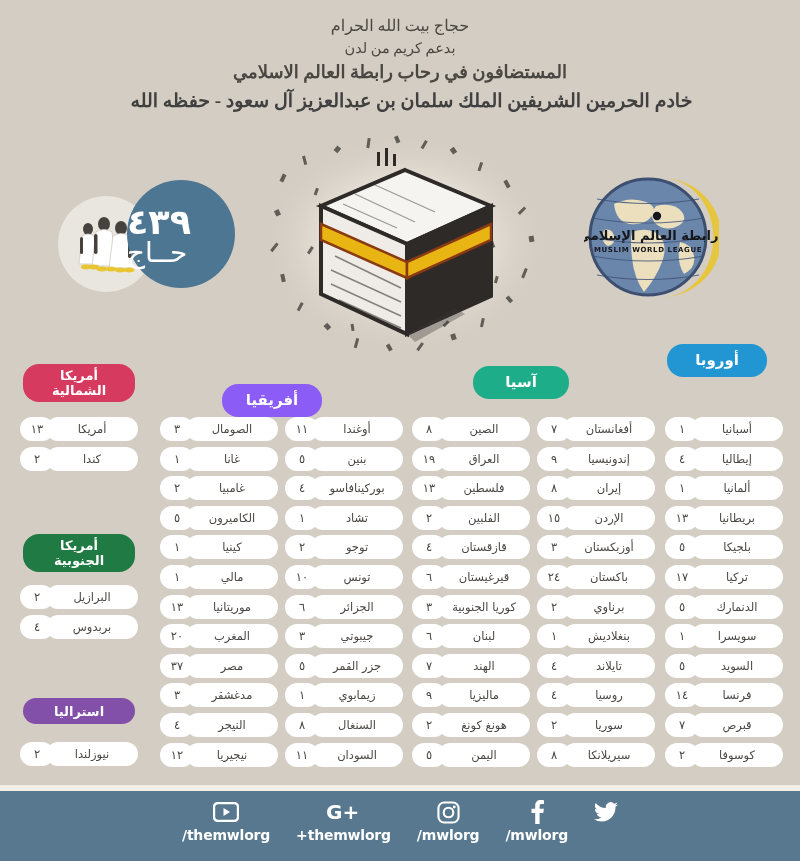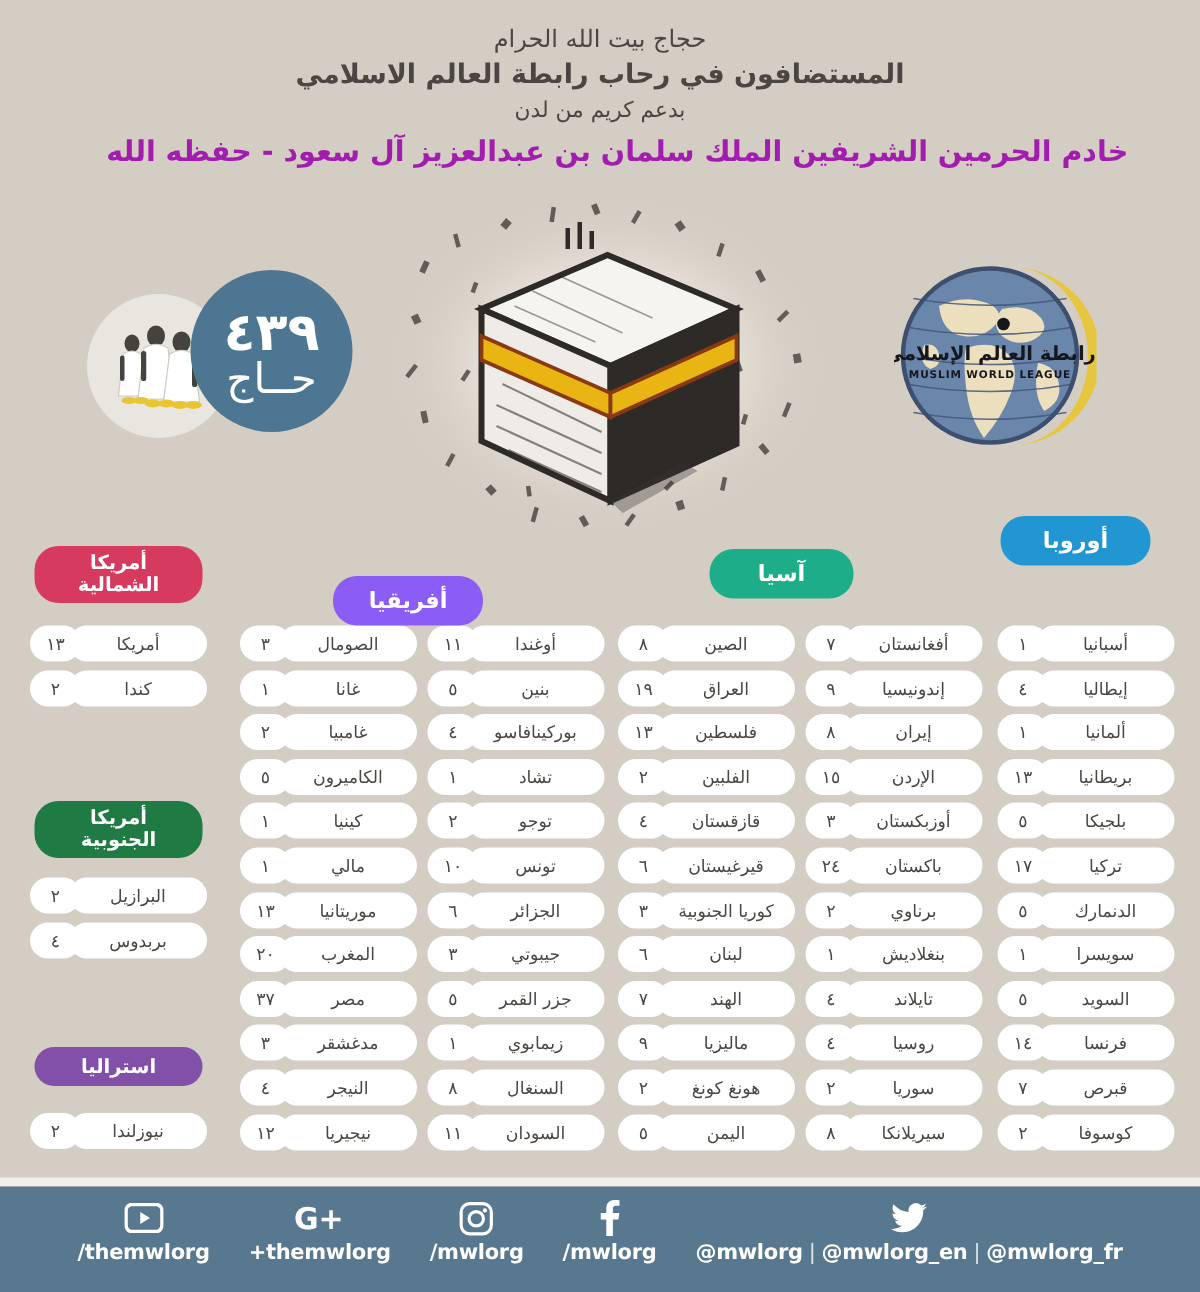--- a/index.html
+++ b/index.html
@@ -30,25 +30,26 @@
     text-align: center;
     padding-top: 14px;
     z-index: 6;
   }
   .hline {
     color: #4a4743;
     font-size: 16px;
     line-height: 23px;
     letter-spacing: 0px;
     direction: rtl;
+    font-family: Liberation Serif, serif;
   }
   .hline.l2 { font-size: 18px; font-weight: bold; line-height: 26px; }
   .hline.l3 { font-size: 14.5px; line-height: 22px; }
   .hline.gold {
-    color: #a21caf;
+    color: #404040;
     font-size: 19px;
     font-weight: bold;
     line-height: 30px;
     margin-top: 1px;
     padding-left: 23px;
   }
 
   
   .kaaba-wrap {
     position: absolute;
@@ -68,42 +69,42 @@
   }
   .count-circle {
     position: absolute;
     left: 127px; top: 180px;
     width: 108px; height: 108px;
     border-radius: 50%;
     background: #4d7693;
     z-index: 5;
     display: flex;
     flex-direction: column;
-    align-items: center;
+    align-items: flex-end;
     justify-content: center;
   }
   .count-num {
     color: #ffffff;
     font-size: 35px;
     font-weight: bold;
     line-height: 36px;
     letter-spacing: 1px;
   }
   .count-label {
     color: #ffffff;
     font-size: 28px;
     line-height: 24px;
     letter-spacing: 4px;
     margin-top: 1px;
   }
 
   
   .logo-wrap {
     position: absolute;
-    left: 596px; top: 170px;
+    left: 584px; top: 170px;
     width: 135px; height: 135px;
     z-index: 5;
   }
 
   
   .pill-head {
     position: absolute;
     border-radius: 16px;
     color: #ffffff;
     text-align: center;
@@ -207,22 +208,22 @@
     z-index: 9;
   }
 </style>
 </head>
 <body>
 
 <div id="page">
 
   <div class="header">
     <div class="hline l1">حجاج بيت الله الحرام</div>
+    <div class="hline l3">بدعم كريم من لدن</div>
     <div class="hline l2">المستضافون في رحاب رابطة العالم الاسلامي</div>
-    <div class="hline l3">بدعم كريم من لدن</div>
     <div class="hline gold">خادم الحرمين الشريفين الملك سلمان بن عبدالعزيز آل سعود - حفظه الله</div>
   </div>
 
   <div class="kaaba-wrap">
     <svg viewBox="0 0 300 230" width="300" height="230">
       <defs>
         <radialGradient id="spray" cx="50%" cy="50%" r="50%">
           <stop offset="0%" stop-color="#f4f1ec" stop-opacity="0.95"></stop>
           <stop offset="60%" stop-color="#ebe6de" stop-opacity="0.6"></stop>
           <stop offset="100%" stop-color="#d4cdc3" stop-opacity="0"></stop>
@@ -679,21 +680,20 @@
 
   <div class="footer-top-line"></div>
   <div class="footer">
     <div class="footer-inner" id="footer-inner">
         <div class="social">
           <div class="sicon">
             <svg width="24" height="20" viewBox="0 0 24 20">
               <path fill="#fff" d="M24 2.4a9.6 9.6 0 0 1-2.8.8A4.9 4.9 0 0 0 23.3.5a9.8 9.8 0 0 1-3.1 1.2A4.9 4.9 0 0 0 11.8 6 13.9 13.9 0 0 1 1.7.9a4.9 4.9 0 0 0 1.5 6.5A4.8 4.8 0 0 1 1 6.8v.1a4.9 4.9 0 0 0 3.9 4.8 4.9 4.9 0 0 1-2.2.1 4.9 4.9 0 0 0 4.6 3.4A9.9 9.9 0 0 1 0 17.3a13.9 13.9 0 0 0 7.5 2.2c9.1 0 14-7.5 14-14v-.7A10 10 0 0 0 24 2.4z"></path>
             </svg>
           </div>
-          <div class="shandle"><span>@mwlorg</span><span class="sep">|</span><span>@mwlorg_en</span><span class="sep">|</span><span>@mwlorg_fr</span></div>
         </div>
         <div class="social">
           <div class="sicon">
             <svg width="16" height="24" viewBox="0 0 16 24">
               <path fill="#fff" d="M10.6 24V13h3.7l.6-4.3h-4.3V6c0-1.2.3-2.1 2.1-2.1h2.3V.2C14.6.1 13.3 0 11.7 0 8.4 0 6.2 2 6.2 5.6v3.1H2.5V13h3.7v11z"></path>
             </svg>
           </div>
           <div class="shandle"><span>/mwlorg</span></div>
         </div>
         <div class="social">

